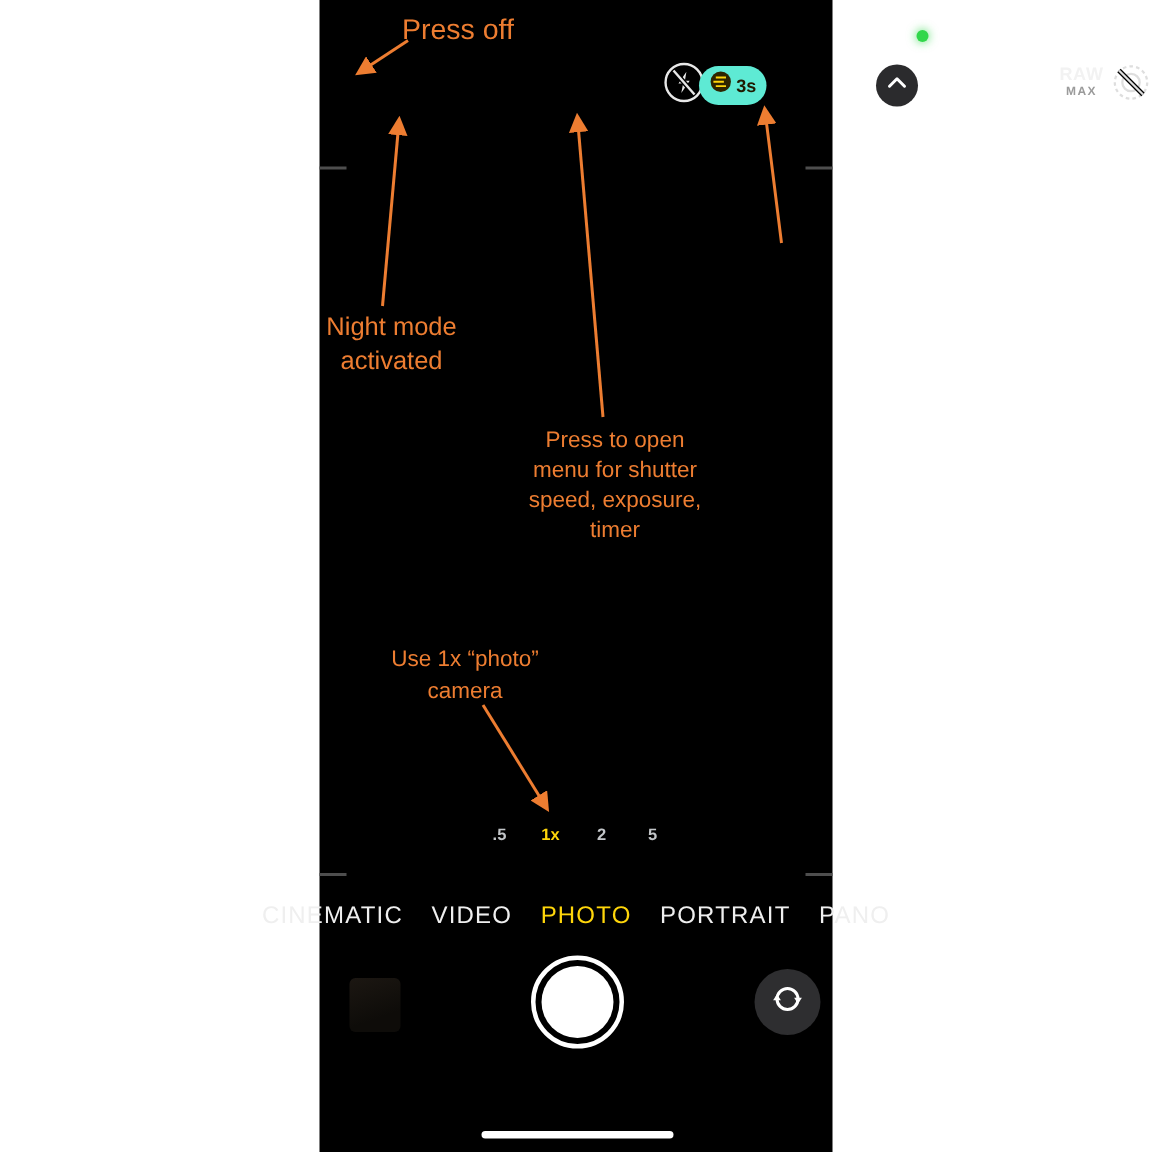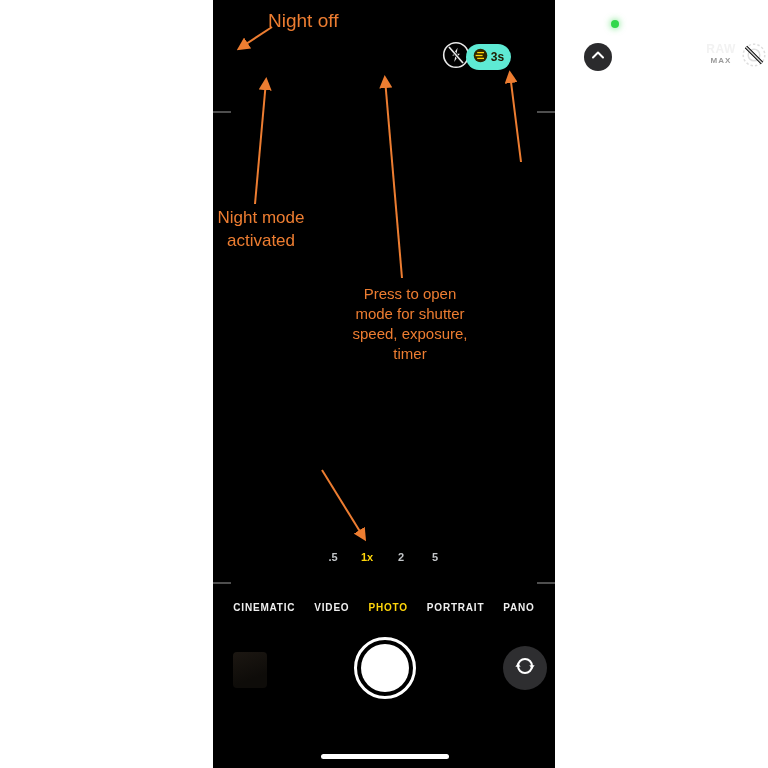--- a/index.html
+++ b/index.html
@@ -28,21 +28,21 @@
 
   
   .zoom-row{position:absolute;left:0;top:548px;width:342px;display:flex;justify-content:center;gap:13px;}
   .zoom-item{min-width:21px;text-align:center;font-size:11px;font-weight:bold;color:#c3c6c9;
              padding:3px 0;cursor:pointer;}
   .zoom-item.selected{color:#FFD60A;}
 
   
   .mode-row{position:absolute;left:0;top:602px;width:342px;display:flex;justify-content:center;
             gap:19px;align-items:center;}
-  .mode-item{font-size:10px;font-weight:bold;letter-spacing:.8px;color:#efefef;cursor:pointer;}
+  .mode-item{font-size:16px;font-weight:normal;letter-spacing:.8px;color:#efefef;cursor:pointer;}
   .mode-item.selected{color:#FFD60A;}
 
   
   .thumb{position:absolute;left:20px;top:652px;width:34px;height:36px;border-radius:4px;
          background:linear-gradient(160deg,#1c1712 0%,#0e0c09 70%);}
   .shutter{position:absolute;left:141px;top:637px;width:62px;height:62px;border:3px solid #fff;
            border-radius:50%;box-sizing:border-box;display:flex;align-items:center;justify-content:center;}
   .shutter .inner{width:48px;height:48px;border-radius:50%;background:#fff;}
   .flip-btn{position:absolute;left:290px;top:646px;width:44px;height:44px;border-radius:50%;
             background:#2e2e30;display:flex;align-items:center;justify-content:center;}
@@ -160,20 +160,22 @@
         <path d="M0,0 L10,5 L0,10 Z" fill="#ED7D31"></path>
       </marker>
     </defs>
     <line x1="272" y1="27" x2="240" y2="48" stroke="#ED7D31" stroke-width="2" marker-end="url(#ah)"></line>
     <line x1="255" y1="204" x2="266" y2="81" stroke="#ED7D31" stroke-width="2" marker-end="url(#ah)"></line>
     <line x1="521" y1="162" x2="510" y2="74" stroke="#ED7D31" stroke-width="2" marker-end="url(#ah)"></line>
     <line x1="402" y1="278" x2="385" y2="79" stroke="#ED7D31" stroke-width="2" marker-end="url(#ah)"></line>
     <line x1="322" y1="470" x2="364" y2="538" stroke="#ED7D31" stroke-width="2" marker-end="url(#ah)"></line>
   </svg>
 
-  <div class="ann ann-flash">Night off</div>
+  <div class="ann ann-flash">Press off</div>
   <div class="ann ann-night">Night mode
 activated</div>
   <div class="ann ann-menu">Press to open
-mode for shutter
+menu for shutter
 speed, exposure,
 timer</div>
+  <div class="ann ann-1x">Use 1x “photo”
+camera</div>
 </div>
 
 </body></html>

